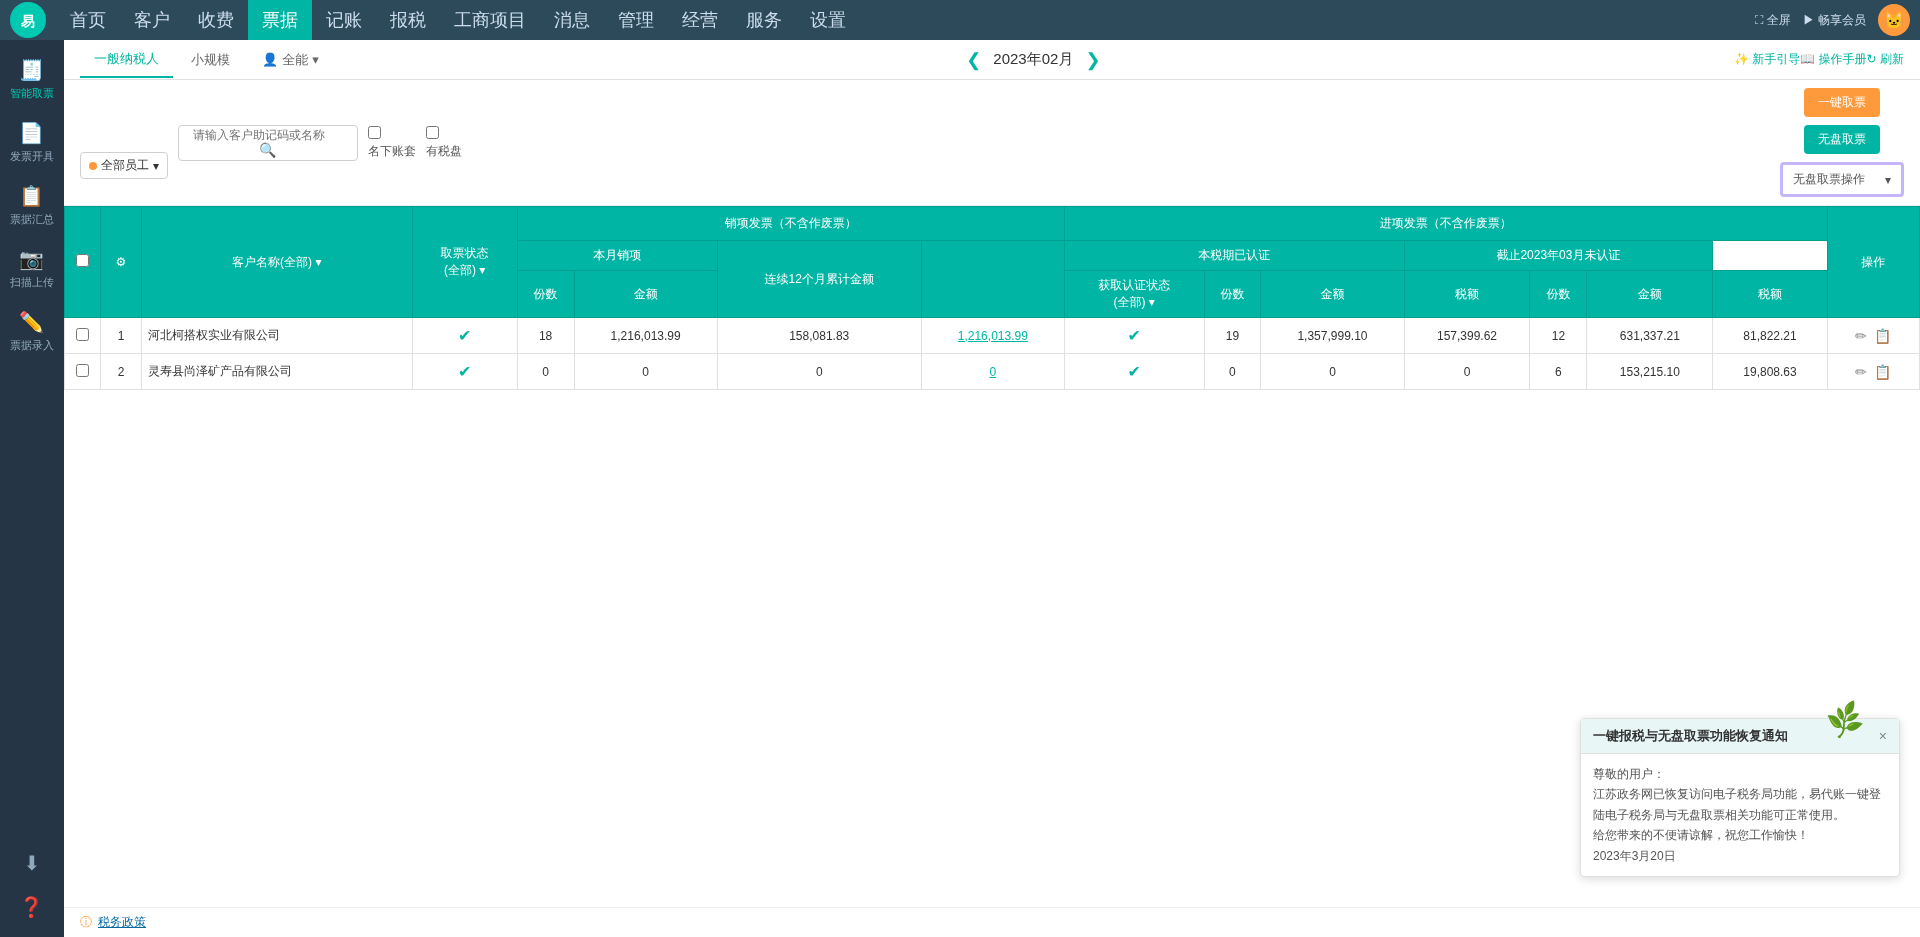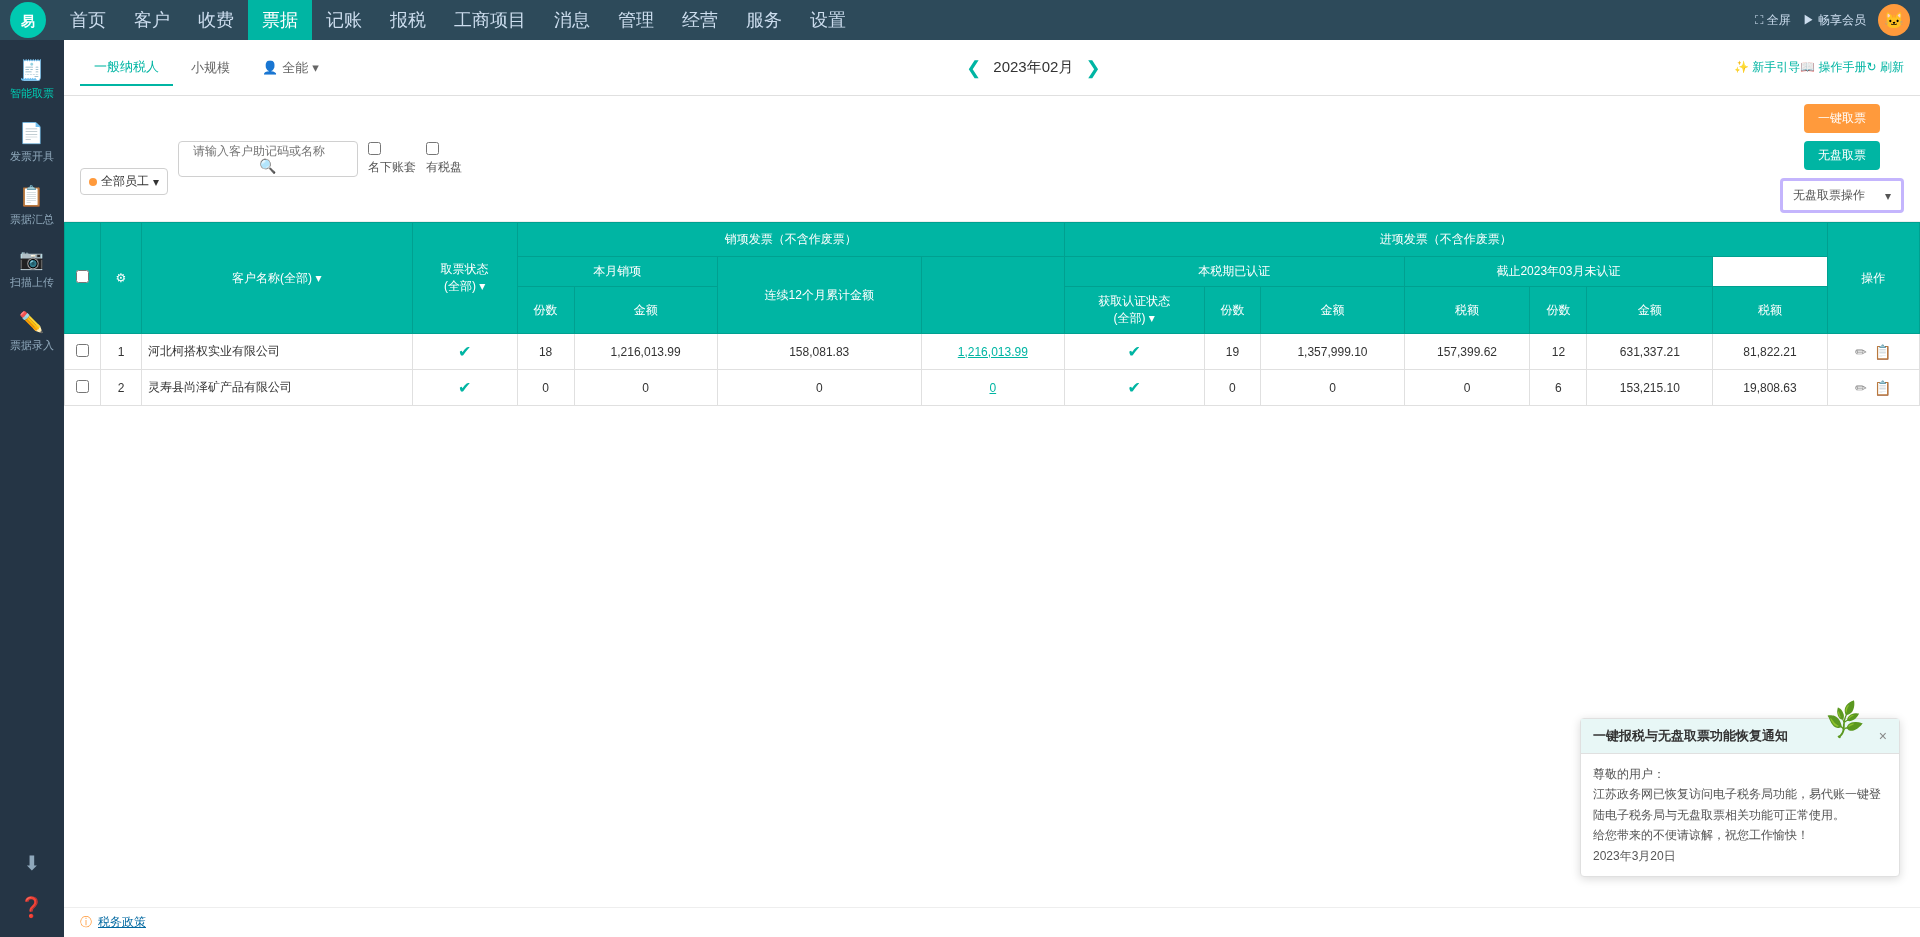--- a/index.html
+++ b/index.html
@@ -97,21 +97,21 @@
       background: #f0f2f5;
     }
 
     
     .tab-bar {
       background: #fff;
       border-bottom: 1px solid #e0e0e0;
       display: flex;
       align-items: center;
       padding: 0 16px;
-      height: 56px;
+      height: 40px;
       gap: 4px;
     }
     .tab {
       padding: 8px 14px;
       cursor: pointer;
       border-radius: 4px 4px 0 0;
       font-size: 13px;
       color: #666;
       display: flex;
       align-items: center;

